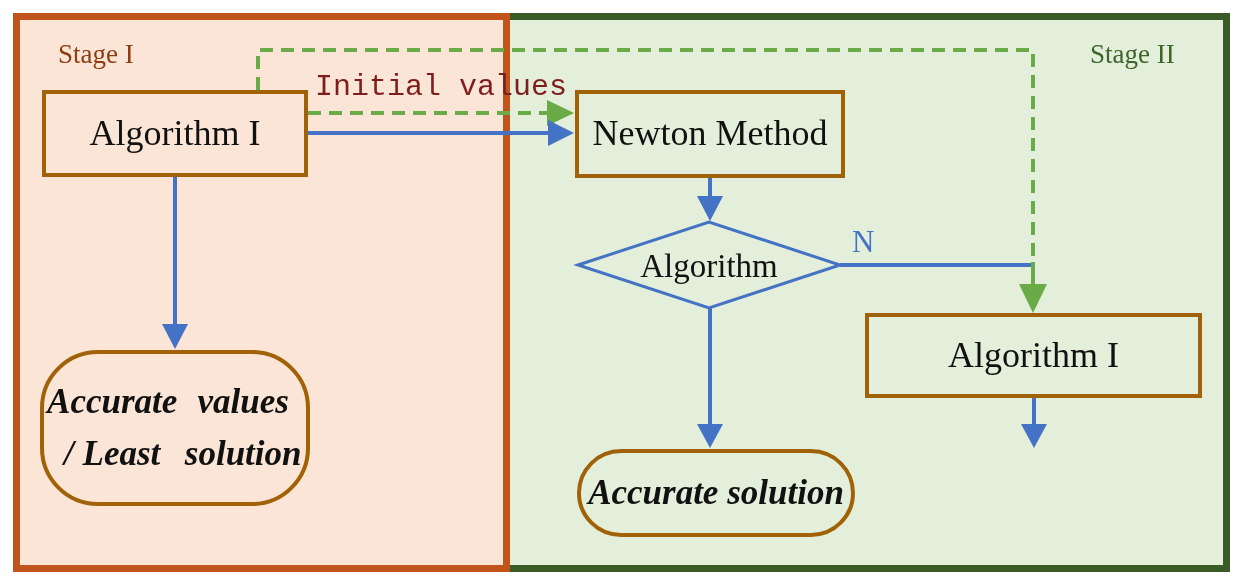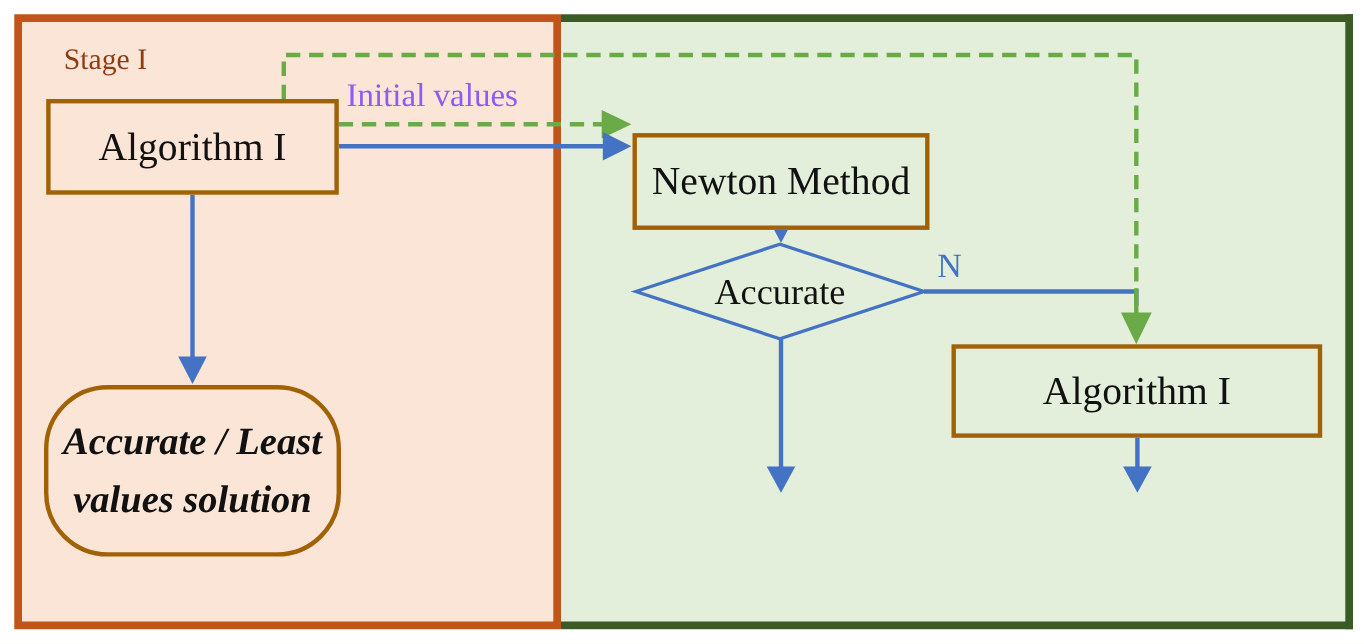--- a/index.html
+++ b/index.html
@@ -23,28 +23,28 @@
   .stage1-title{left:58px;top:36px;color:#8C3D12;}
   .stage2-title{left:1090px;top:36px;color:#3E6629;}
   svg.connectors{position:absolute;left:0;top:0;z-index:1;}
   .node{
     position:absolute;box-sizing:border-box;z-index:2;
     border:4px solid #a16207;
     display:flex;align-items:center;justify-content:center;
     text-align:center;color:#111111;font-size:36px;line-height:1.15;
   }
   .box1{left:42px;top:90px;width:266px;height:87px;background:#FBE5D6;}
-  .newton{left:575px;top:90px;width:270px;height:88px;background:#E3EFDA;margin-top:31px;}
+  .newton{left:575px;top:90px;width:270px;height:88px;background:#E3EFDA;}
   .box2{left:865px;top:313px;width:337px;height:85px;background:#E3EFDA;}
   .stadium{font-style:italic;font-weight:bold;font-size:35px;}
-  .stadium1{left:40px;top:350px;width:270px;height:156px;border-radius:58px;background:#FBE5D6;flex-direction:column;line-height:52px;}
+  .stadium1{left:40px;top:350px;width:270px;height:156px;border-radius:58px;background:#FBE5D6;line-height:52px;}
   .stadium2{left:577px;top:449px;width:278px;height:88px;border-radius:44px;background:#E3EFDA;}
   .stadium3{left:866px;top:450px;width:337px;height:87px;border-radius:44px;background:#E3EFDA;}
   .edge-label{position:absolute;z-index:3;white-space:nowrap;}
-  .initial-values{left:315px;top:70px;font-size:30px;color:#8b5cf6;}
+  .initial-values{left:315px;top:70px;font-size:30px;color:#7f1d1d;font-family:Liberation Mono, monospace;}
   .n-label{left:852px;top:224px;font-size:31px;color:#4472C4;}
   .converged-label{left:578px;top:248px;width:262px;text-align:center;font-size:33px;color:#111111;z-index:3;position:absolute;}
 </style>
 </head>
 <body>
 
 <div id="canvas">
 
   <div class="panel stage1-panel"></div>
   <div class="panel stage2-panel"></div>
@@ -72,37 +72,41 @@
     <path d="M 710 308 L 710 426" stroke="#4472C4" stroke-width="4" fill="none"></path>
     <polygon points="697,424 723,424 710,448" fill="#4472C4"></polygon>
 
     <path d="M 1034 398 L 1034 426" stroke="#4472C4" stroke-width="4" fill="none"></path>
     <polygon points="1021,424 1047,424 1034,448" fill="#4472C4"></polygon>
 
     <polygon points="578,265 709,222 840,265 709,308" fill="#E3EFDA" stroke="#4472C4" stroke-width="3"></polygon>
   </svg>
 
   <div class="stage-title stage1-title">Stage I</div>
+  <div class="stage-title stage2-title">Stage II</div>
 
   <div class="node box1">
     <span>Algorithm I</span>
   </div>
 
   <div class="node newton">
     <span>Newton Method</span>
   </div>
 
   <div class="node box2">
     <span>Algorithm I</span>
   </div>
 
   <div class="node stadium stadium1">
     <span>Accurate / Least</span>
     <span>values solution</span>
   </div>
 
+  <div class="node stadium stadium2">
+    <span>Accurate solution</span>
+  </div>
 
 
-  <div class="converged-label">Accurate</div>
+  <div class="converged-label">Algorithm</div>
   <div class="edge-label initial-values">Initial values</div>
   <div class="edge-label n-label">N</div>
 
 </div>
 
 </body></html>

